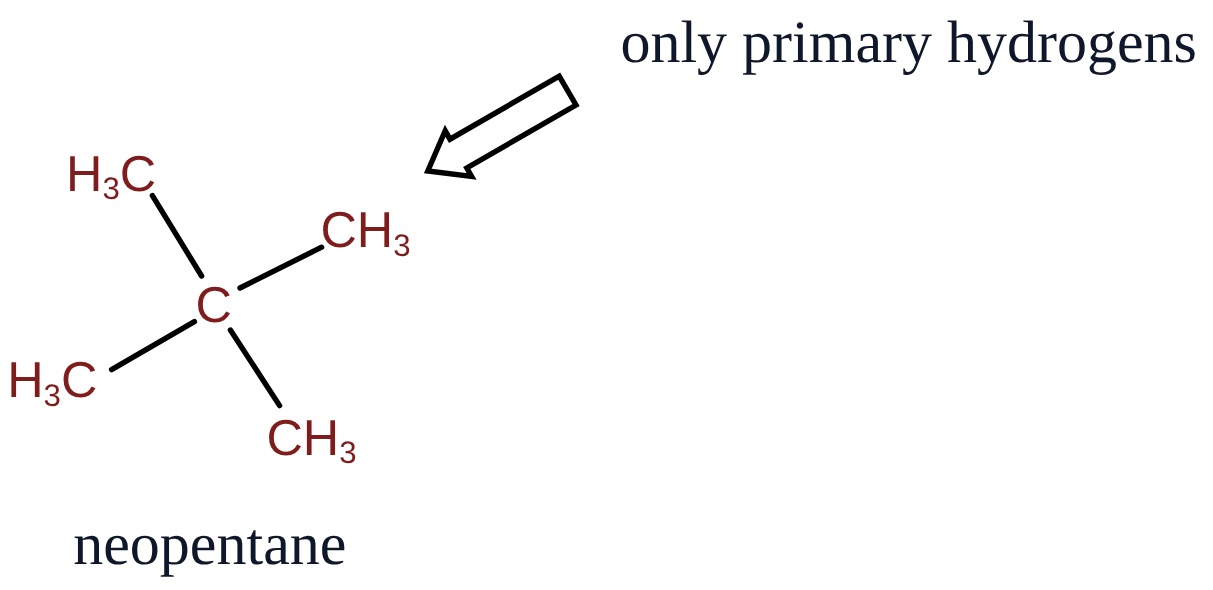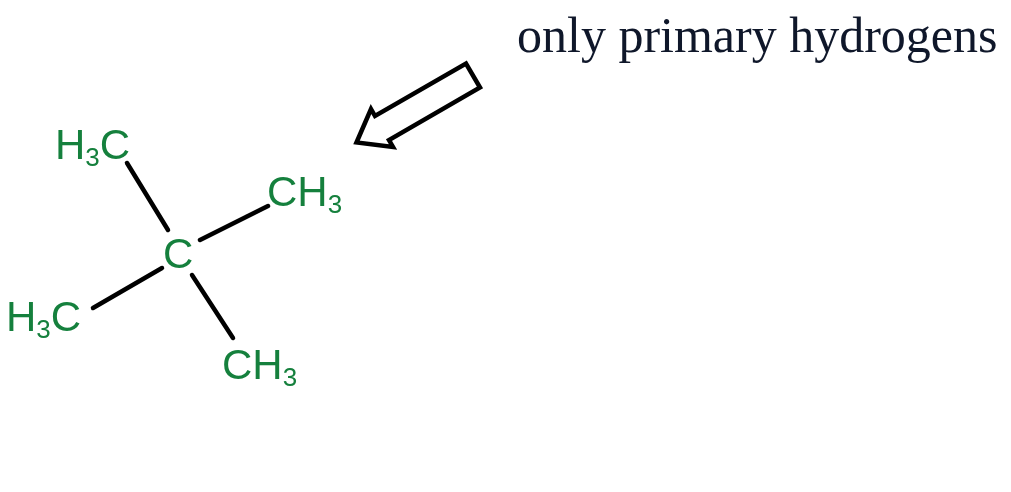--- a/index.html
+++ b/index.html
@@ -29,21 +29,21 @@
     fill: #ffffff;
     stroke: #000000;
     stroke-width: 4.5;
     stroke-linejoin: miter;
   }
   .atom {
     position: absolute;
     font-family: "Liberation Sans", sans-serif;
     font-size: 42px;
     line-height: 1;
-    color: #15803d;
+    color: #7f1d1d;
     white-space: nowrap;
     letter-spacing: 0;
   }
   .atom .sub {
     font-size: 26px;
     position: relative;
     top: 7px;
   }
   .serif {
     position: absolute;
@@ -81,14 +81,15 @@
   <div class="atom atom-h3c-tl"><span>H</span><span class="sub">3</span><span>C</span></div>
 
   <div class="atom atom-ch3-ur"><span>CH</span><span class="sub">3</span></div>
 
   <div class="atom atom-c-center">C</div>
 
   <div class="atom atom-h3c-ll"><span>H</span><span class="sub">3</span><span>C</span></div>
 
   <div class="atom atom-ch3-b"><span>CH</span><span class="sub">3</span></div>
 
+  <div class="serif mol-name">neopentane</div>
 
 </div>
 
 </body></html>

